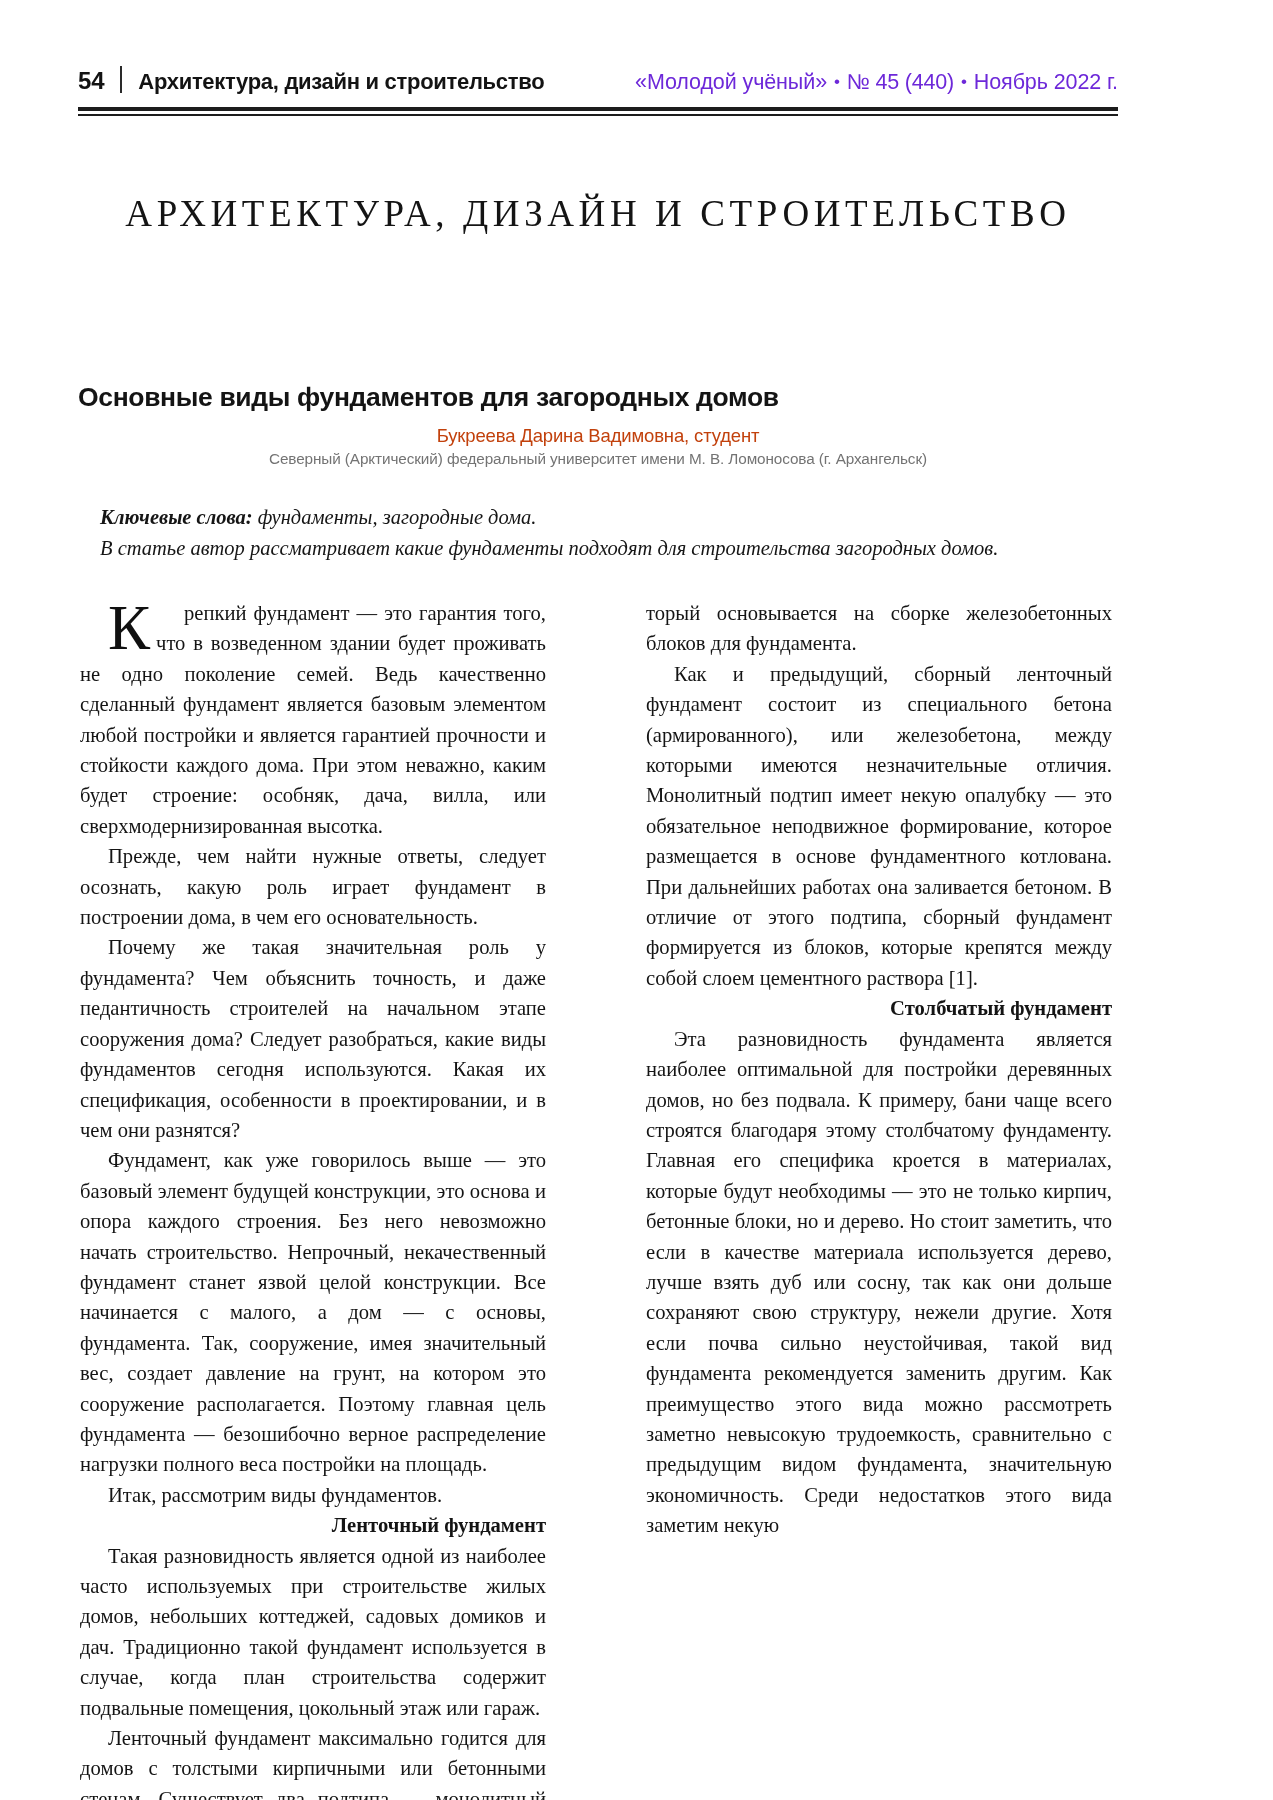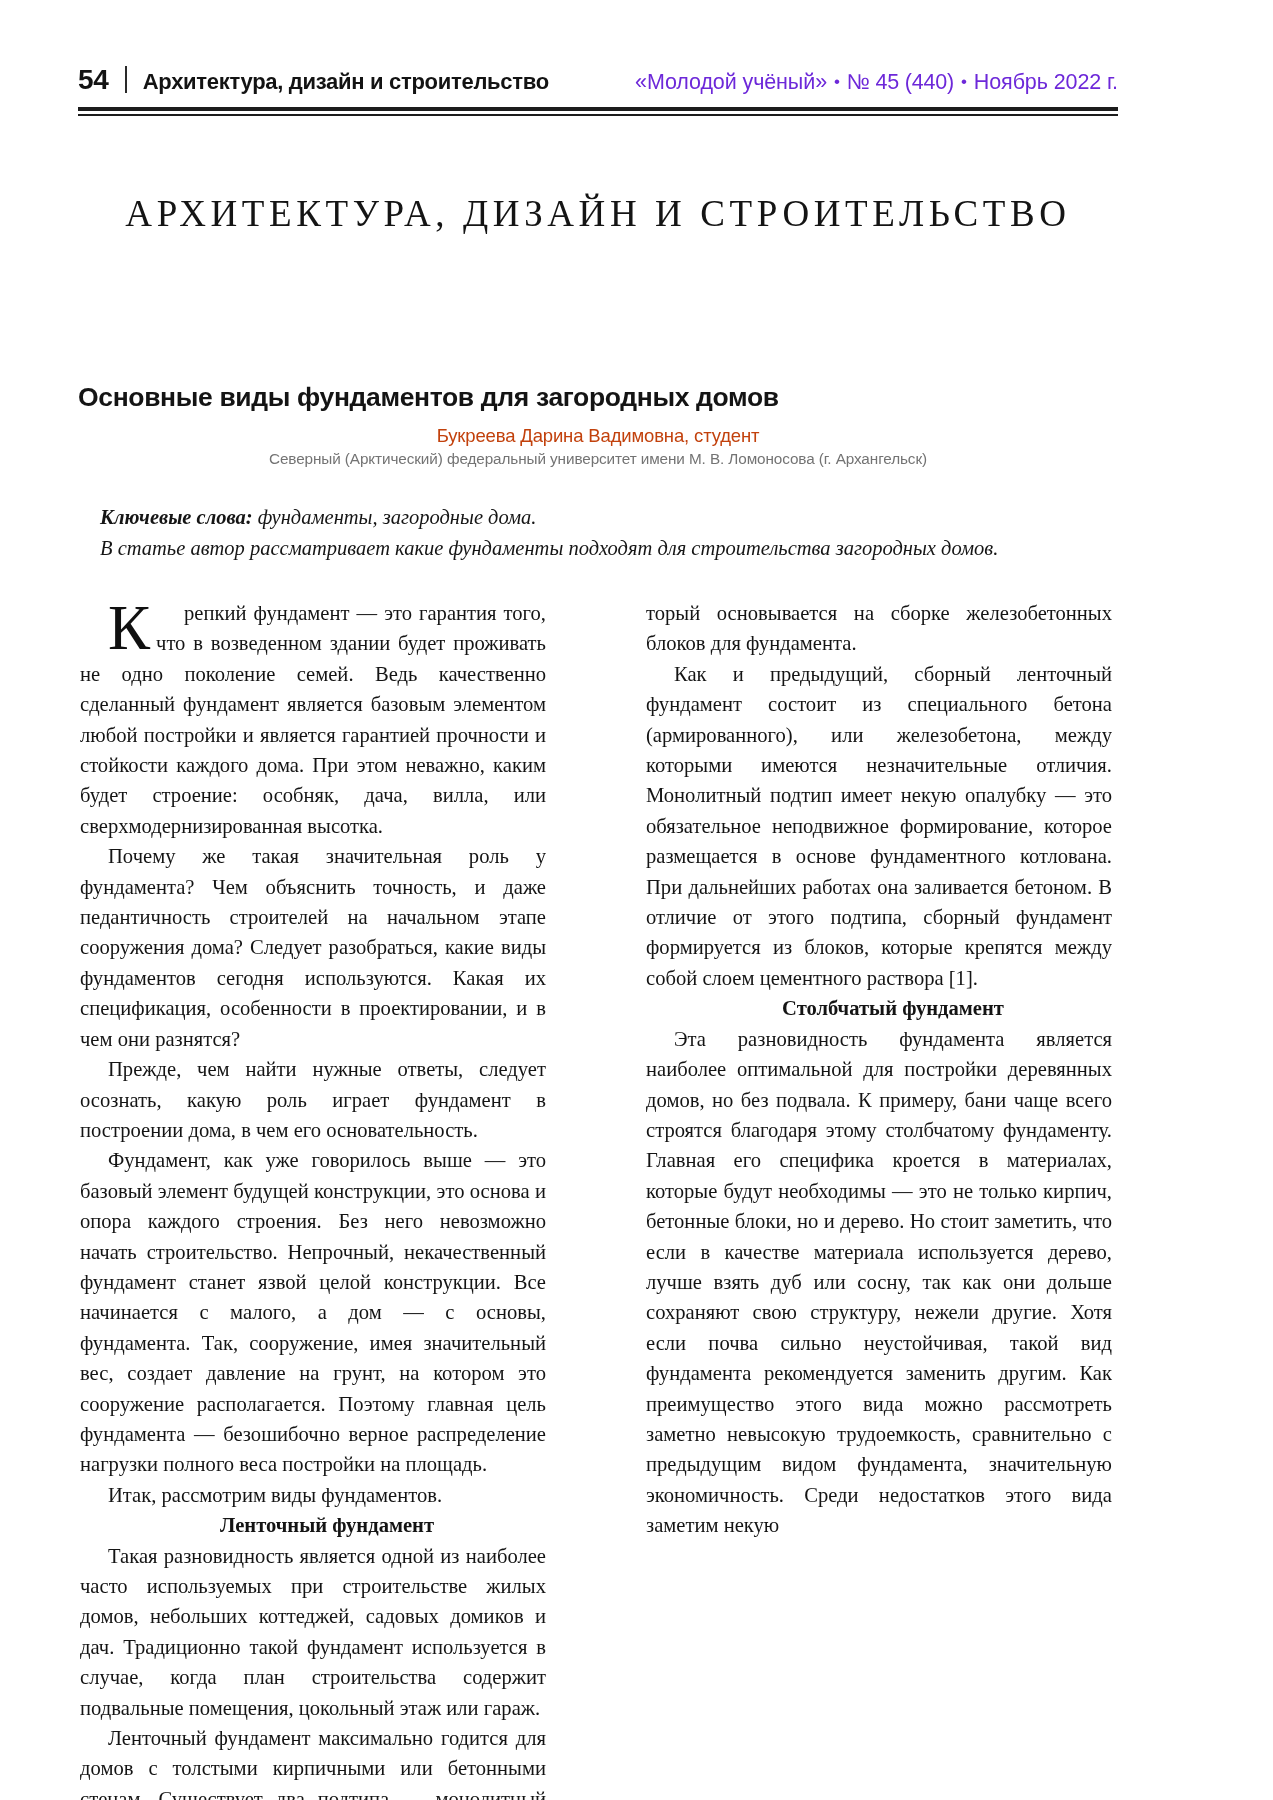--- a/index.html
+++ b/index.html
@@ -30,21 +30,21 @@
     left: 78px;
     top: 62px;
     width: 1040px;
     height: 34px;
     display: flex;
     align-items: baseline;
     font-family: "Liberation Sans", "DejaVu Sans", sans-serif;
   }
   .runhead-page {
     font-weight: bold;
-    font-size: 28px;
+    font-size: 24px;
     letter-spacing: -0.2px;
     color: #131313;
     margin-right: 16px;
   }
   .runhead-rule {
     display: inline-block;
     width: 2px;
     height: 27px;
     background: #2a2a2a;
     margin-right: 16px;
@@ -173,21 +173,21 @@
   .col-right { left: 646px; }
 
   .col p {
     margin: 0;
     text-indent: 28px;
   }
   .col p.noindent { text-indent: 0; }
   .col p.subhead {
     font-weight: bold;
     text-indent: 28px;
-    text-align: center;
+    text-align: right;
   }
 
   
   .dropcap-para {
     position: relative;
     text-indent: 0;
   }
   .dropcap {
     float: left;
     font-size: 63px;
@@ -222,22 +222,22 @@
     <div class="art-affil">Северный (Арктический) федеральный университет имени М. В. Ломоносова (г. Архангельск)</div>
   </div>
 
   <div class="abstract-block">
     <div><span class="kw-label">Ключевые слова:</span><span> фундаменты, загородные дома.</span></div>
     <div>В статье автор рассматривает какие фундаменты подходят для строительства загородных домов.</div>
   </div>
 
   <div class="col col-left">
     <p class="dropcap-para"><span class="dropcap">К</span><span>репкий фундамент — это гарантия того, что в возведенном здании будет проживать не одно поколение семей. Ведь качественно сделанный фундамент является базовым элементом любой постройки и является гарантией прочности и стойкости каждого дома. При этом неважно, каким будет строение: особняк, дача, вилла, или сверхмодернизированная высотка.</span></p>
+    <p>Прежде, чем найти нужные ответы, следует осознать, какую роль играет фундамент в построении дома, в чем его основательность.</p>
     <p>Почему же такая значительная роль у фундамента? Чем объяснить точность, и даже педантичность строителей на начальном этапе сооружения дома? Следует разобраться, какие виды фундаментов сегодня используются. Какая их спецификация, особенности в проектировании, и в чем они разнятся?</p>
-    <p>Прежде, чем найти нужные ответы, следует осознать, какую роль играет фундамент в построении дома, в чем его основательность.</p>
     <p>Фундамент, как уже говорилось выше — это базовый элемент будущей конструкции, это основа и опора каждого строения. Без него невозможно начать строительство. Непрочный, некачественный фундамент станет язвой целой конструкции. Все начинается с малого, а дом — с основы, фундамента. Так, сооружение, имея значительный вес, создает давление на грунт, на котором это сооружение располагается. Поэтому главная цель фундамента — безошибочно верное распределение нагрузки полного веса постройки на площадь.</p>
     <p>Итак, рассмотрим виды фундаментов.</p>
     <p class="subhead">Ленточный фундамент</p>
     <p>Такая разновидность является одной из наиболее часто используемых при строительстве жилых домов, небольших коттеджей, садовых домиков и дач. Традиционно такой фундамент используется в случае, когда план строительства содержит подвальные помещения, цокольный этаж или гараж.</p>
     <p>Ленточный фундамент максимально годится для домов с толстыми кирпичными или бетонными стенам. Существует два подтипа — монолитный тип, и сборный, ко-</p>
   </div>
 
   <div class="col col-right">
     <p class="noindent">торый основывается на сборке железобетонных блоков для фундамента.</p>
     <p>Как и предыдущий, сборный ленточный фундамент состоит из специального бетона (армированного), или железобетона, между которыми имеются незначительные отличия. Монолитный подтип имеет некую опалубку — это обязательное неподвижное формирование, которое размещается в основе фундаментного котлована. При дальнейших работах она заливается бетоном. В отличие от этого подтипа, сборный фундамент формируется из блоков, которые крепятся между собой слоем цементного раствора [1].</p>

